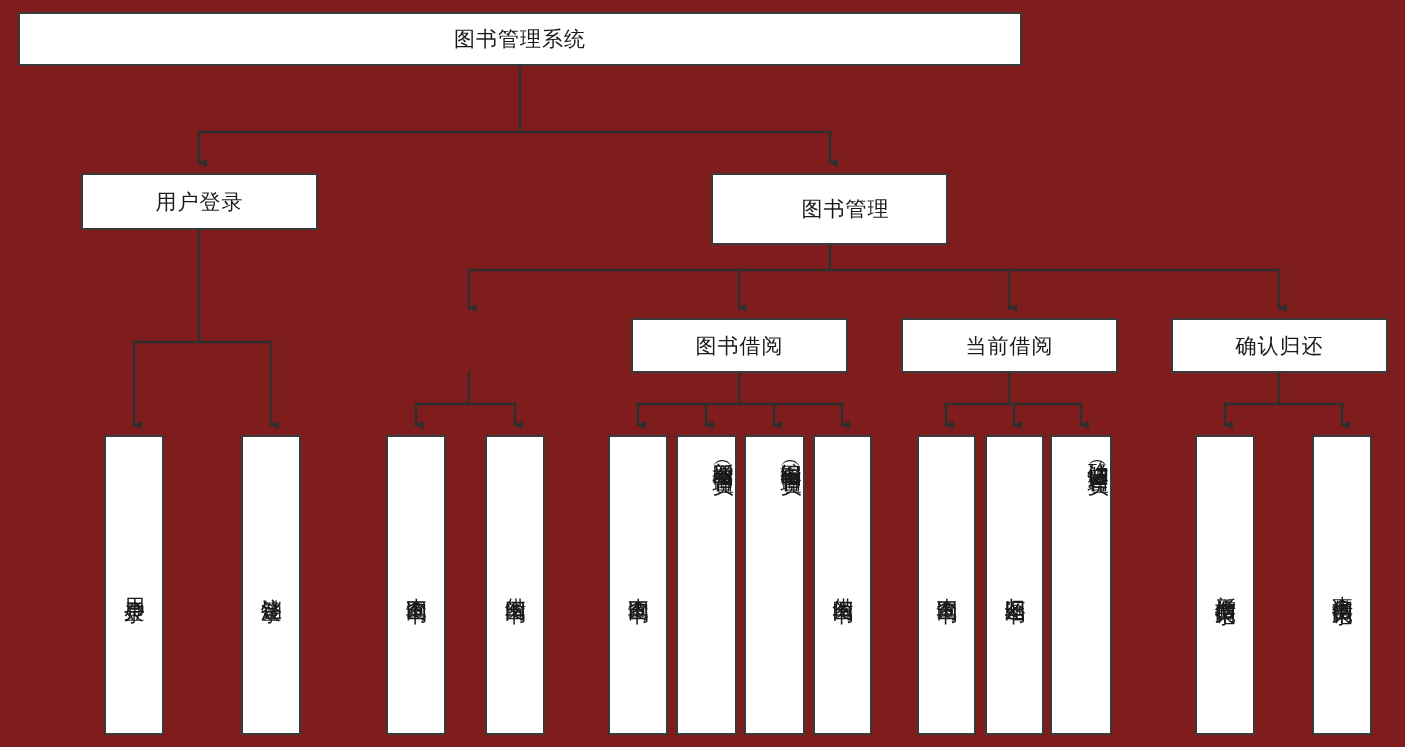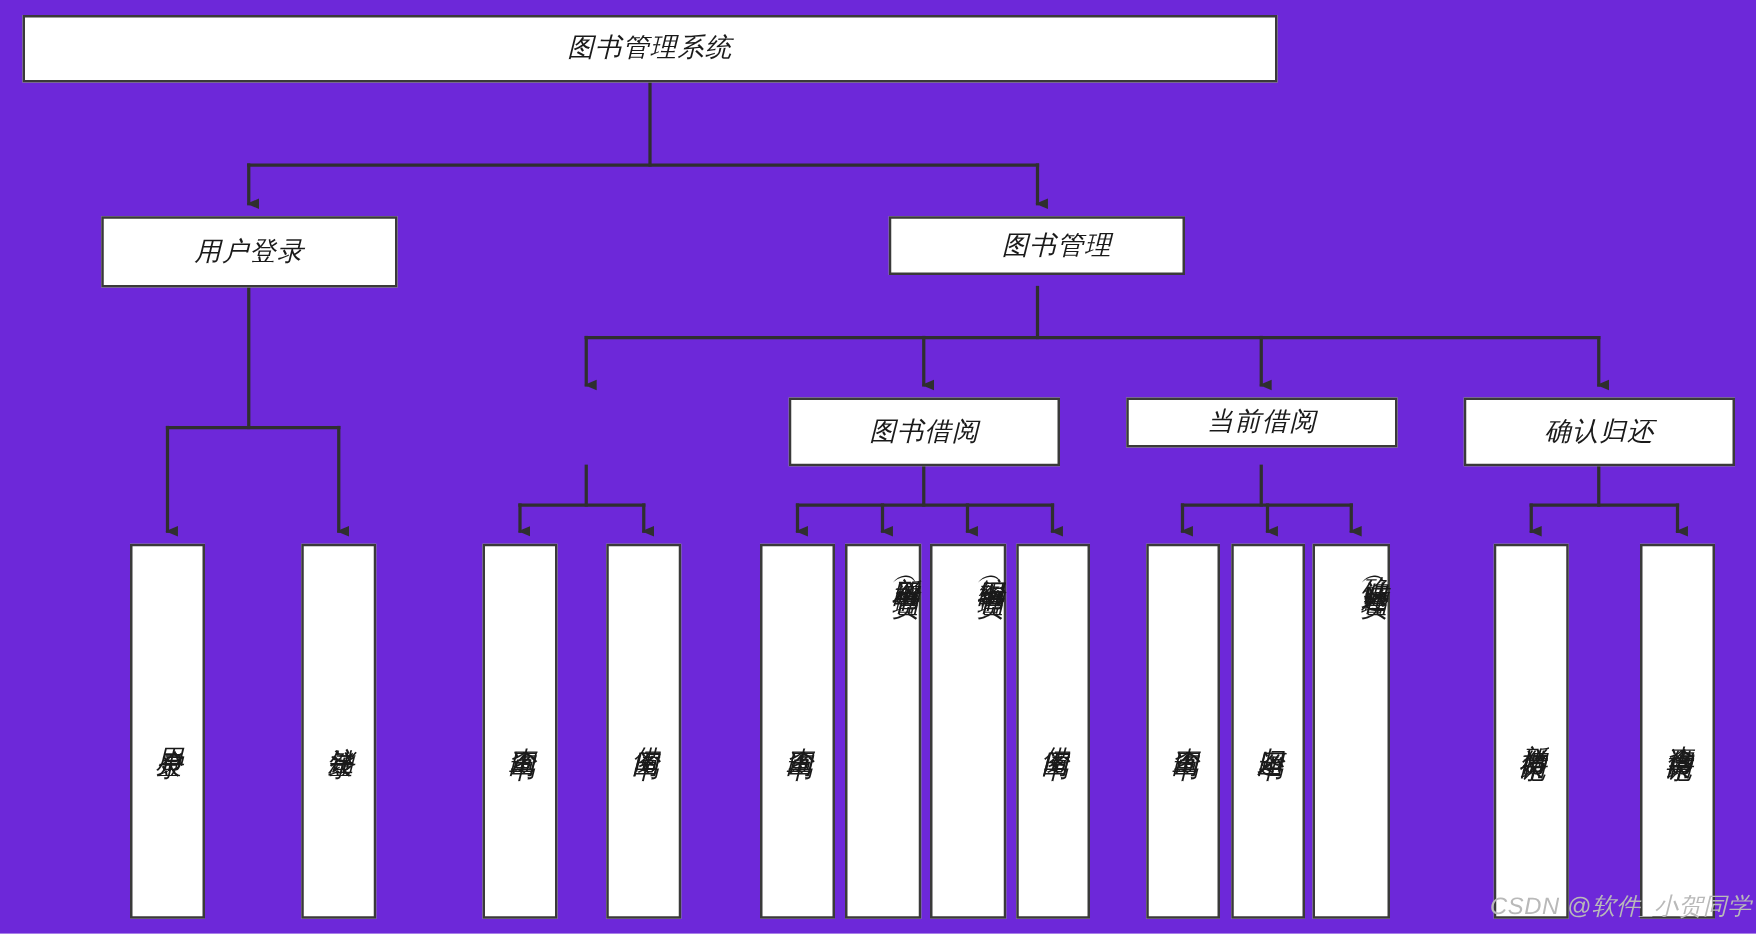--- a/index.html
+++ b/index.html
@@ -60,21 +60,21 @@
     color: #b9b9b9;
     font-size: 19px;
     letter-spacing: 0.5px;
     white-space: nowrap;
     user-select: none;
   }
 </style>
 </head>
 <body>
 
-<div id="canvas" style="background: #6d28d9; font-style: italic;">
+<div id="canvas" style="background: #7f1d1d;">
 
   <svg id="edges" viewBox="0 0 1405 747" width="1405" height="747" xmlns="http://www.w3.org/2000/svg">
     <defs>
       <marker id="arrow" viewBox="0 0 12 12" refX="6" refY="10" markerWidth="10" markerHeight="10" orient="auto-start-reverse" markerUnits="userSpaceOnUse">
         <path d="M 1 0 L 11 0 L 6 12 Z" fill="#2f2f2f"></path>
       </marker>
     </defs>
 
     <g stroke="#2f2f2f" stroke-width="2.6" fill="none" stroke-linecap="square">
 
@@ -134,28 +134,28 @@
     </g>
   </svg>
 
   <div class="node horiz" style="left: 18px; top: 12px; width: 1004px; height: 54px; border-color: rgb(58, 58, 58); color: rgb(26, 26, 26);">
     <span>图书管理系统</span>
   </div>
 
   <div class="node horiz" style="left: 81px; top: 173px; width: 237px; height: 57px; border-color: rgb(58, 58, 58); color: rgb(26, 26, 26);">
     <span>用户登录</span>
   </div>
-  <div class="node horiz" style="left: 711px; top: 173px; width: 237px; height: 47px; border-color: rgb(58, 58, 58); color: rgb(26, 26, 26); padding-left: 32px;">
+  <div class="node horiz" style="left: 711px; top: 173px; width: 237px; height: 72px; border-color: rgb(58, 58, 58); color: rgb(26, 26, 26); padding-left: 32px;">
     <span>图书管理</span>
   </div>
 
   <div class="node horiz" style="left: 631px; top: 318px; width: 217px; height: 55px; border-color: rgb(58, 58, 58); color: rgb(26, 26, 26); text-align: right;">
     <span>图书借阅</span>
   </div>
-  <div class="node horiz" style="left: 901px; top: 318px; width: 217px; height: 40px; border-color: rgb(58, 58, 58); color: rgb(26, 26, 26);">
+  <div class="node horiz" style="left: 901px; top: 318px; width: 217px; height: 55px; border-color: rgb(58, 58, 58); color: rgb(26, 26, 26);">
     <span>当前借阅</span>
   </div>
   <div class="node horiz" style="left: 1171px; top: 318px; width: 217px; height: 55px; border-color: rgb(58, 58, 58); color: rgb(26, 26, 26);">
     <span>确认归还</span>
   </div>
 
   <div class="node vert centered" style="left: 104px; top: 435px; width: 60px; height: 300px; border-color: rgb(58, 58, 58); color: rgb(26, 26, 26);">
     <span>用户登录</span>
   </div>
   <div class="node vert centered" style="left: 241px; top: 435px; width: 60px; height: 300px; border-color: rgb(58, 58, 58); color: rgb(26, 26, 26);">
@@ -188,15 +188,14 @@
   <div class="node vert" style="left: 1050px; top: 435px; width: 62px; height: 300px; border-color: rgb(58, 58, 58); color: rgb(26, 26, 26);">
     <span>确认归还（管理员）</span>
   </div>
   <div class="node vert centered" style="left: 1195px; top: 435px; width: 60px; height: 300px; border-color: rgb(58, 58, 58); color: rgb(26, 26, 26);">
     <span>新增借阅记录</span>
   </div>
   <div class="node vert centered" style="left: 1312px; top: 435px; width: 60px; height: 300px; border-color: rgb(58, 58, 58); color: rgb(26, 26, 26);">
     <span>查询借阅记录</span>
   </div>
 
-  <div class="watermark" style="left: 1192px; top: 712px; color: rgb(185, 185, 185);">CSDN @软件_小贺同学</div>
 
 </div>
 
 </body></html>

